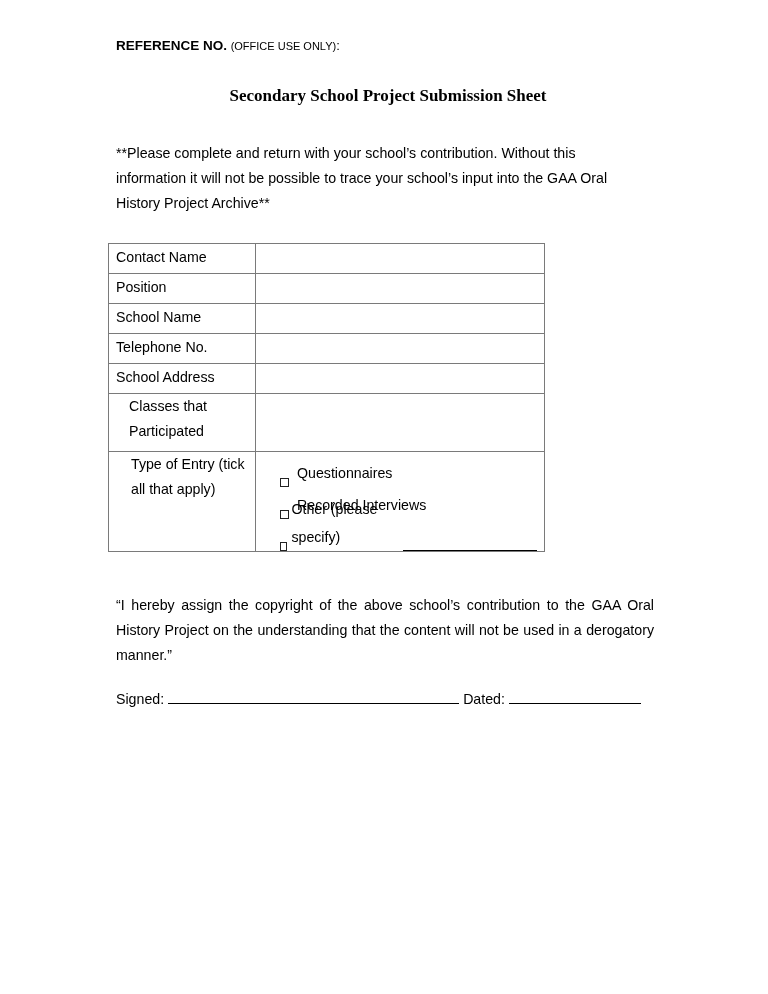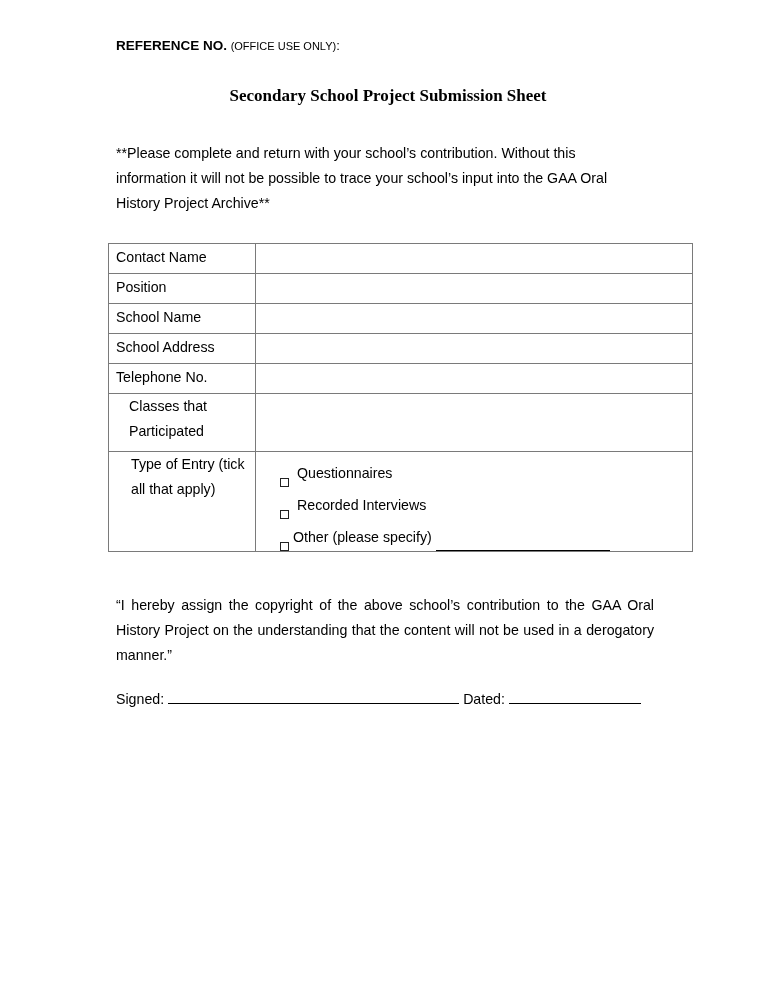--- a/index.html
+++ b/index.html
@@ -24,21 +24,21 @@
     font-size: 17px;
     padding-left: 8px;
   }
   .title span { display: inline-block; margin-left: 0; }
   .intro {
     position: absolute; left: 116px; top: 141px; width: 520px;
     font-size: 14.2px; line-height: 25px;
   }
   table.form {
     position: absolute; left: 108px; top: 243px;
-    width: 585px;
+    width: 437px;
     border-collapse: collapse;
     font-size: 14.2px;
   }
   table.form td {
     border: 1px solid #7a7a7a;
     vertical-align: top;
     padding: 0 7px;
   }
   table.form td.label { width: 147px; line-height: 25px; padding-top: 0; }
   table.form tr.r1 td { height: 30px; padding-top: 1px; }
@@ -88,25 +88,25 @@
   </tr>
   <tr class="r1">
     <td class="label">Position</td>
     <td></td>
   </tr>
   <tr class="r1">
     <td class="label">School Name</td>
     <td></td>
   </tr>
   <tr class="r1">
-    <td class="label">School Address</td>
+    <td class="label">Telephone No.</td>
     <td></td>
   </tr>
   <tr class="r1">
-    <td class="label">Telephone No.</td>
+    <td class="label">School Address</td>
     <td></td>
   </tr>
   <tr class="r2">
     <td class="label">Classes that Participated</td>
     <td></td>
   </tr>
   <tr class="r3">
     <td class="label">Type of Entry (tick all that apply)</td>
     <td>
       <div class="opts">

